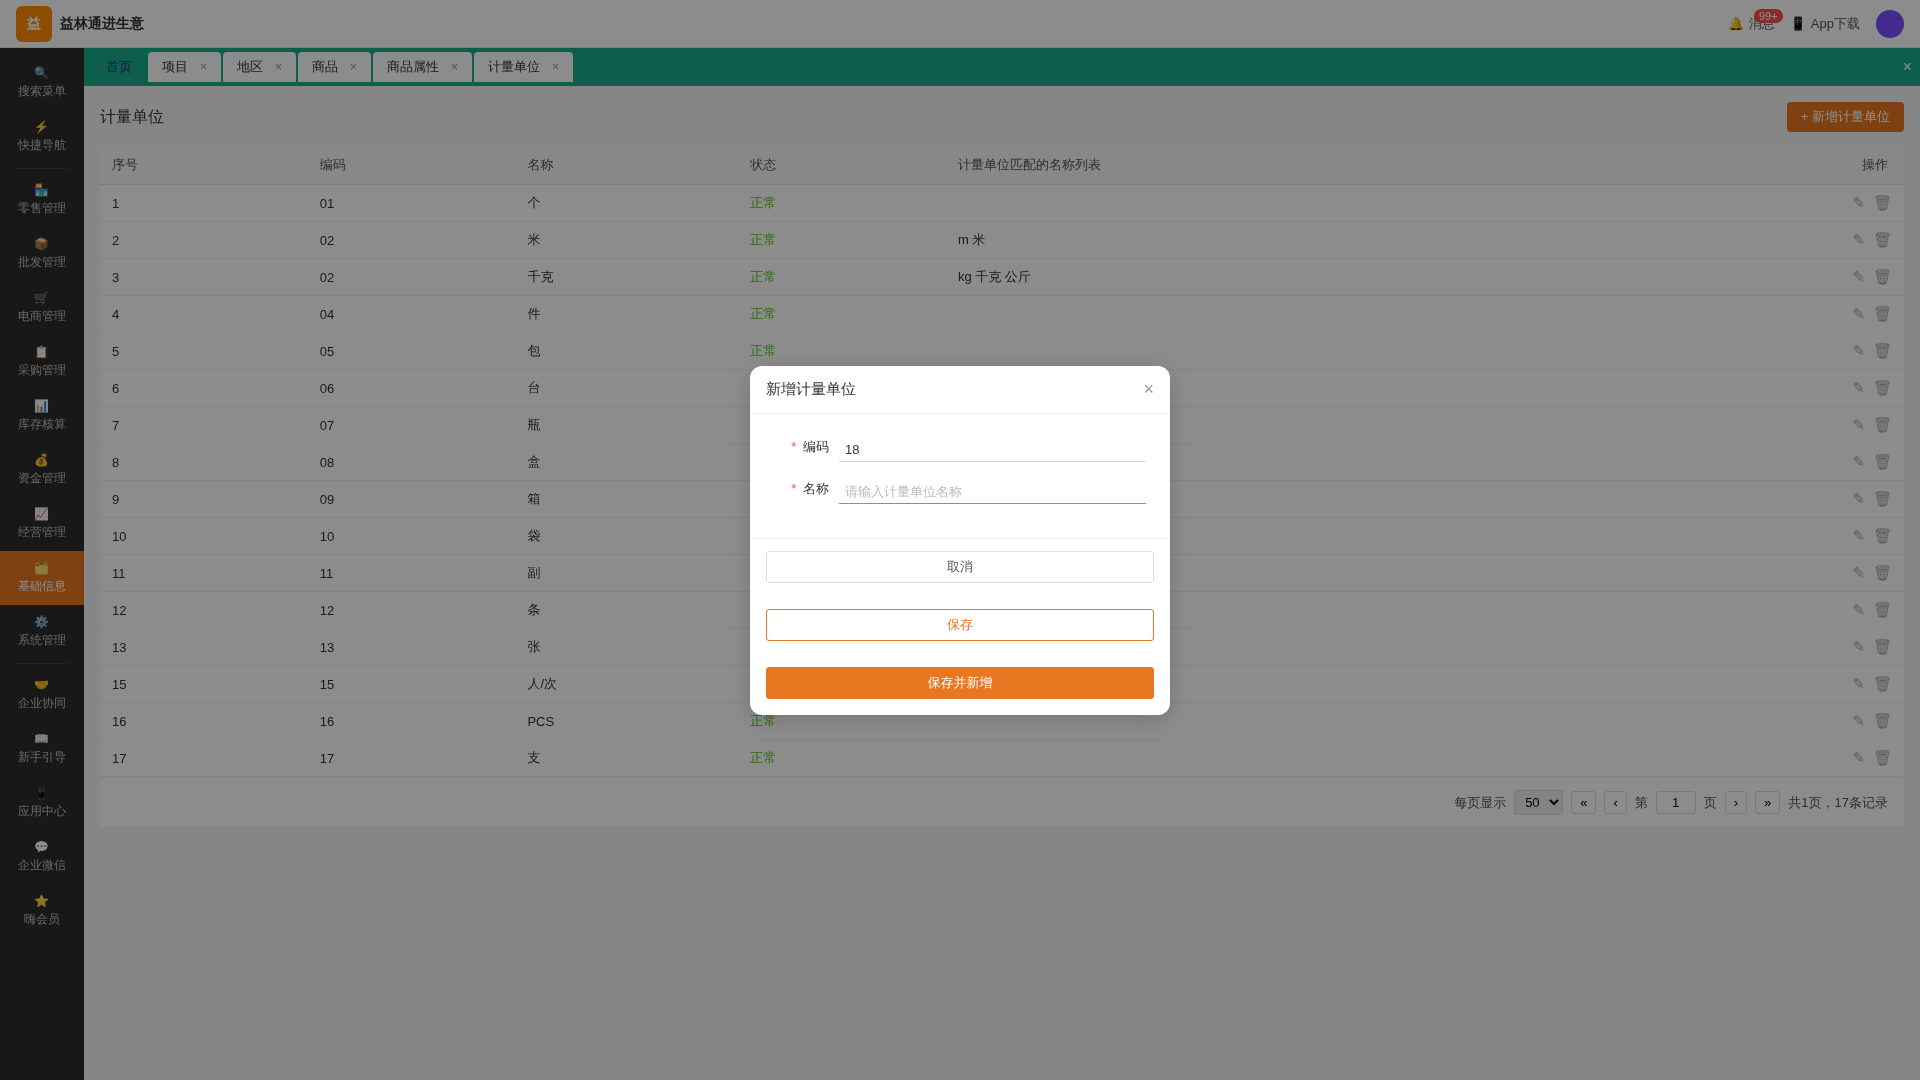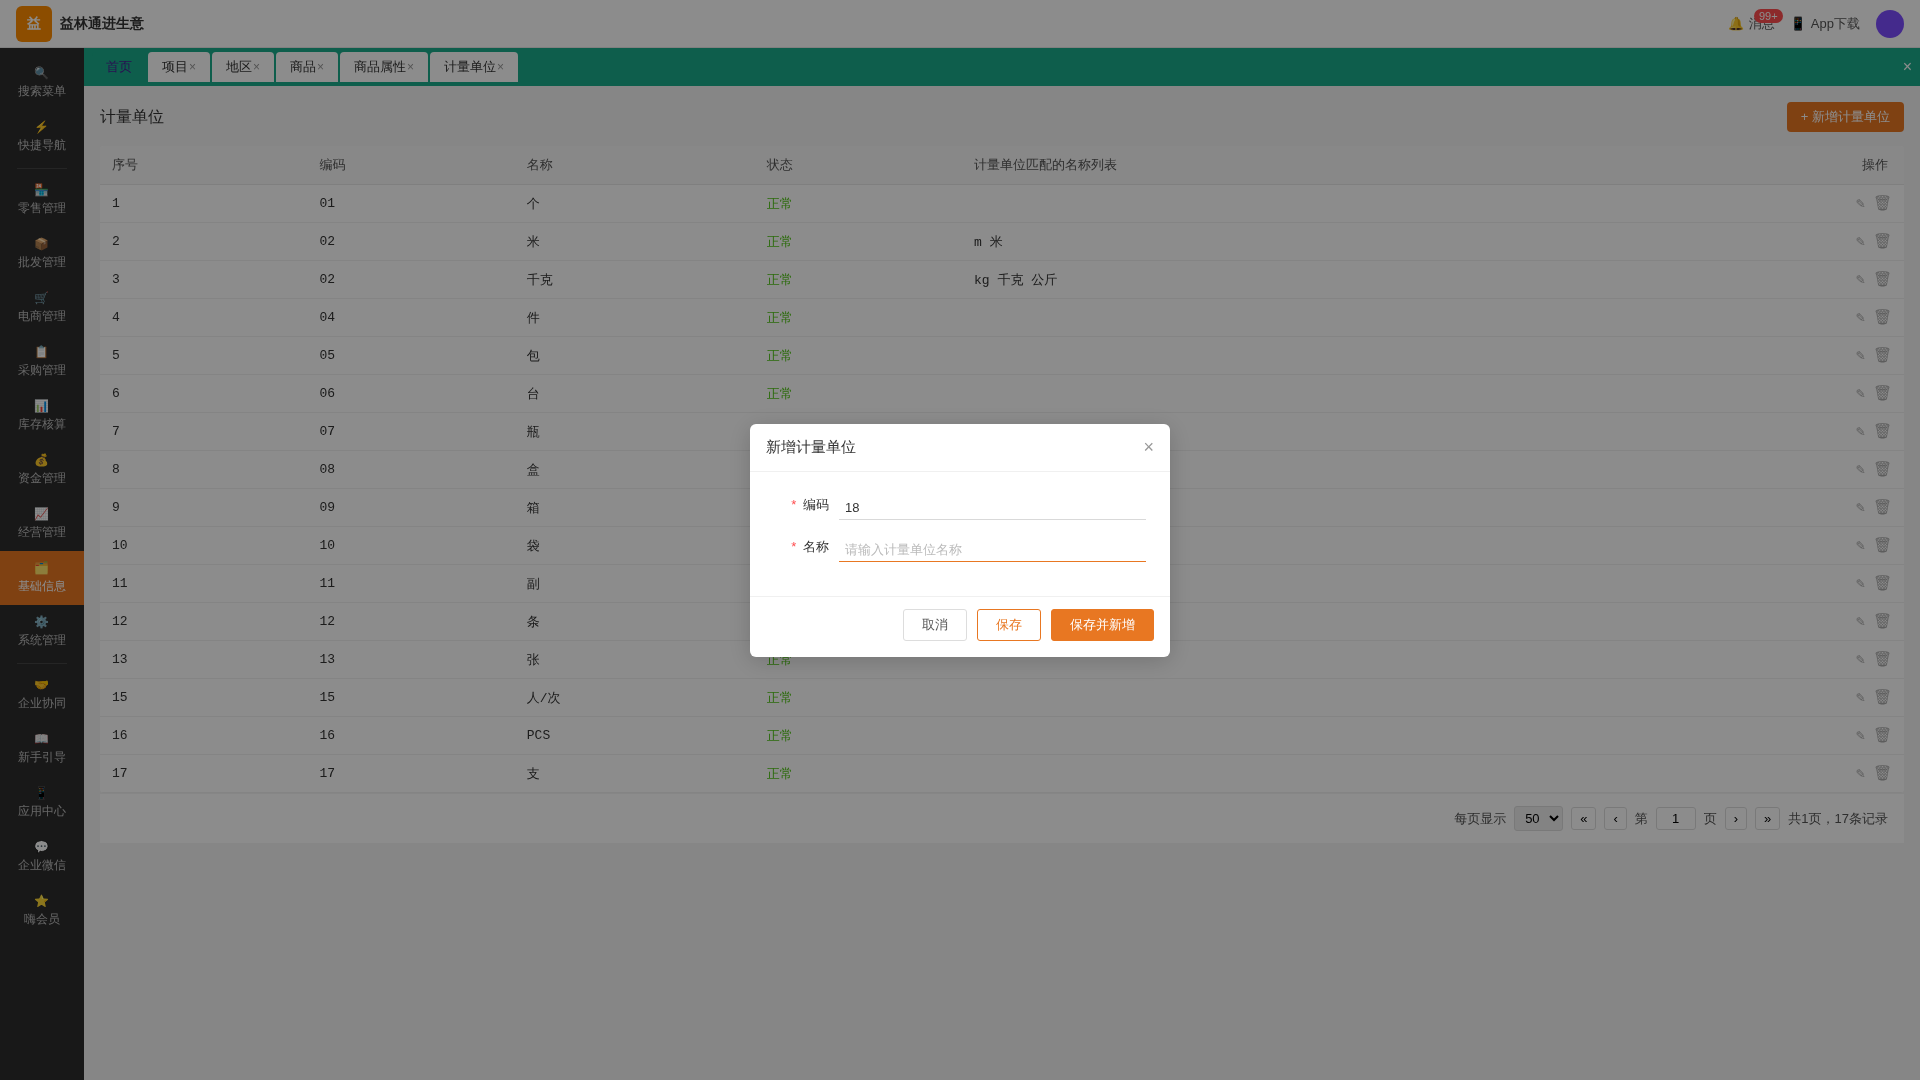--- a/index.html
+++ b/index.html
@@ -69,38 +69,38 @@
     }
     .tab {
       background: #fff;
       border-radius: 4px 4px 0 0;
       padding: 5px 14px;
       font-size: 13px;
       color: #333;
       cursor: pointer;
       display: flex;
       align-items: center;
-      gap: 1px;
+      gap: 12px;
       height: 30px;
     }
     .tab.active { background: #fff; font-weight: 500; }
     .tab-close { color: #999; font-size: 12px; cursor: pointer; }
     .tab-home { background: #1aab8a; color: #4c1d95; border-radius: 4px 4px 0 0; padding: 5px 14px; font-size: 13px; height: 30px; display: flex; align-items: center; cursor: pointer; }
     .tab-bar-close { margin-left: auto; color: #fff; cursor: pointer; font-size: 16px; }
 
     
     .page-content { flex: 1; background: #f5f5f5; padding: 16px; overflow-y: auto; position: relative; }
 
     
     .page-title { font-size: 16px; color: #333; font-weight: 500; margin-bottom: 14px; display: flex; align-items: center; justify-content: space-between; }
     .add-btn { background: #e87722; color: white; border: none; padding: 6px 14px; border-radius: 4px; cursor: pointer; font-size: 13px; }
 
     
     .table-container { background: white; border-radius: 4px; overflow: hidden; }
-    table { width: 100%; border-collapse: collapse; font-size: 13px; font-family: Liberation Mono, monospace; }
+    table { width: 100%; border-collapse: collapse; font-size: 13px; }
     thead tr { background: #f7f7f7; }
     thead th { padding: 10px 12px; text-align: left; color: #555; font-weight: 500; border-bottom: 1px solid #e8e8e8; white-space: nowrap; }
     tbody tr { border-bottom: 1px solid #f0f0f0; }
     tbody td { padding: 9px 12px; color: #333; }
     .status-normal { color: #52c41a; }
     .action-icons { display: flex; gap: 8px; }
     .action-edit { color: #aaa; cursor: pointer; font-size: 15px; }
     .action-delete { color: #aaa; cursor: pointer; font-size: 15px; }
 
     
@@ -116,21 +116,21 @@
       background: rgba(0,0,0,0.45);
       display: flex;
       align-items: center;
       justify-content: center;
       z-index: 1000;
     }
 
     
     .modal {
       background: white;
-      border-radius: 6px;
+      border-radius: 12px;
       width: 420px;
       box-shadow: 0 4px 24px rgba(0,0,0,0.18);
       overflow: hidden;
     }
     .modal-header {
       padding: 14px 16px;
       border-bottom: 1px solid #f0f0f0;
       display: flex;
       justify-content: space-between;
       align-items: center;
@@ -139,21 +139,21 @@
       color: #333;
     }
     .modal-close { color: #999; cursor: pointer; font-size: 18px; line-height: 1; }
     .modal-body { padding: 24px 24px 16px; }
     .form-row { display: flex; align-items: flex-start; margin-bottom: 18px; }
     .form-label { width: 55px; text-align: right; margin-right: 10px; color: #333; font-size: 13px; flex-shrink: 0; }
     .required { color: #ff4d4f; margin-right: 3px; }
     .form-input { flex: 1; border: none; border-bottom: 1px solid #d9d9d9; outline: none; padding: 4px 6px; font-size: 13px; color: #333; }
     .form-input.focused { border-bottom-color: #e87722; }
     .form-input::placeholder { color: #bbb; }
-    .modal-footer { padding: 12px 16px 16px; display: flex; justify-content: flex-end; gap: 10px; border-top: 1px solid #f0f0f0; }
+    .modal-footer { padding: 12px 16px 16px; display: flex; justify-content: flex-end; gap: 26px; border-top: 1px solid #f0f0f0; flex-direction: column; }
     .btn-cancel { border: 1px solid #ddd; background: white; padding: 6px 18px; border-radius: 3px; cursor: pointer; font-size: 13px; color: #555; }
     .btn-save { border: 1px solid #e87722; background: white; color: #e87722; padding: 6px 18px; border-radius: 3px; cursor: pointer; font-size: 13px; }
     .btn-save-new { background: #e87722; color: white; border: 1px solid #e87722; padding: 6px 18px; border-radius: 3px; cursor: pointer; font-size: 13px; }
 
     
     .sidebar-search { width: 84px; padding: 10px 4px; text-align: center; color: #bbb; font-size: 12px; cursor: pointer; display: flex; flex-direction: column; align-items: center; gap: 3px; }
   </style>
 </head>
 <body>
 

